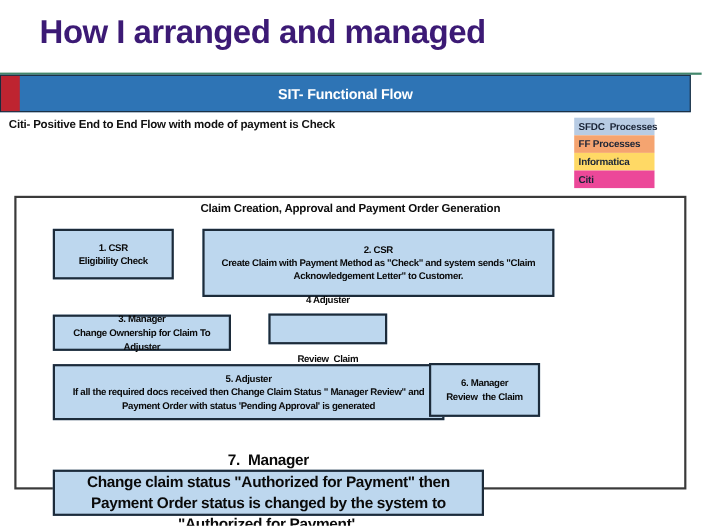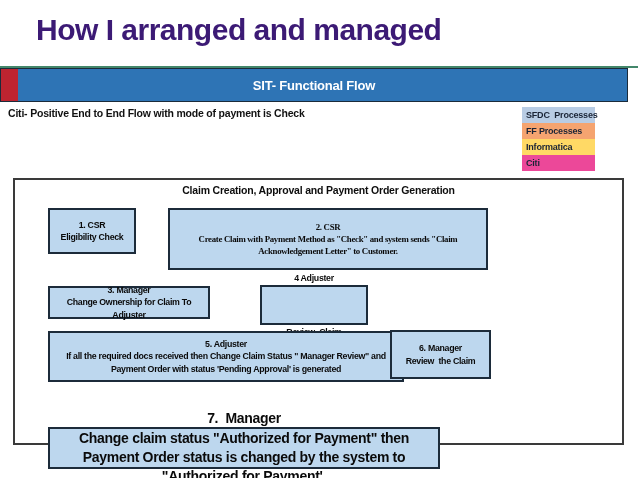--- a/index.html
+++ b/index.html
@@ -85,24 +85,24 @@
     border: 2px solid #1c2b3a;
     display: flex; flex-direction: column;
     align-items: center; justify-content: center;
     text-align: center;
     font-size: 8.8px; font-weight: bold; color: #0a0a0a;
     letter-spacing: -0.3px; line-height: 1.38;
     padding: 1px 4px;
   }
   .box .box-heading, .box .box-body { white-space: pre-wrap; width: 100%; }
 
-  .box1 { left: 33px;  top: 28px;  width: 88px;  height: 46px; }
-  .box2 { left: 153px; top: 28px;  width: 320px; height: 62px; font-family: Liberation Serif, serif; }
+  .box1 { left: 33px;  top: 28px;  width: 110px;  height: 46px; }
+  .box2 { left: 169px; top: 28px;  width: 320px; height: 62px; }
   .box3 { left: 33px;  top: 106px; width: 162px; height: 33px; text-align: center; }
-  .box4 { left: 245px; top: 105px; width: 108px; height: 40px; gap: 41px; }
+  .box4 { left: 229px; top: 105px; width: 108px; height: 28px; gap: 41px; }
   .box5 { left: 33px;  top: 151px; width: 356px; height: 51px; }
   .box6 { left: 375px; top: 150px; width: 101px; height: 49px; }
   .box7 { left: 33px;  top: 210px; width: 392px; height: 42px; font-size: 14px; margin-top: 37px; }
 </style>
 </head>
 <body>
 
 <div class="slide">
 
   <h1 class="title">How I arranged and managed</h1>

